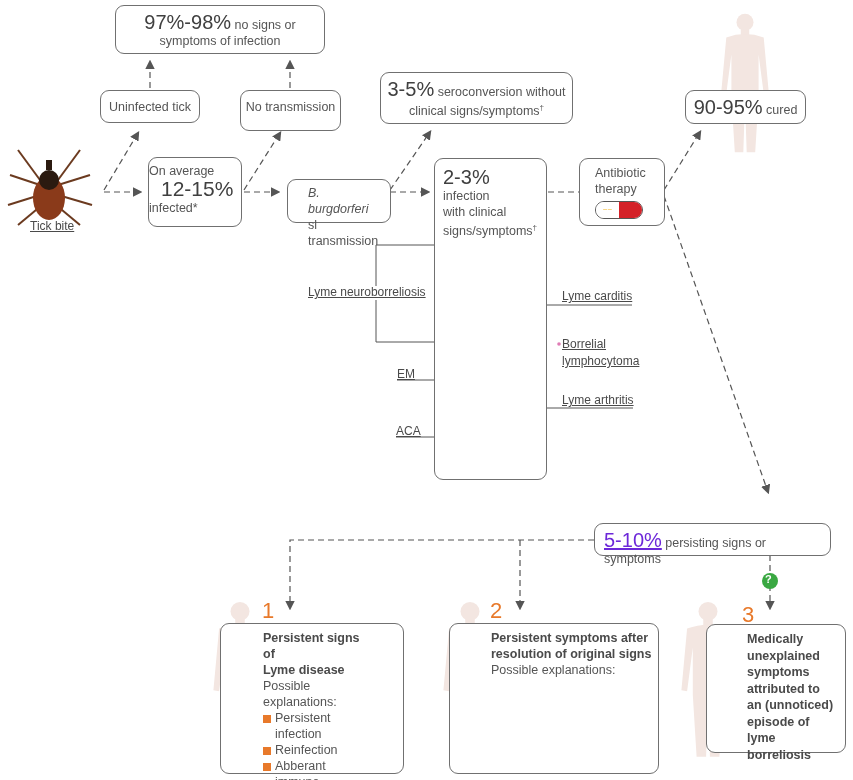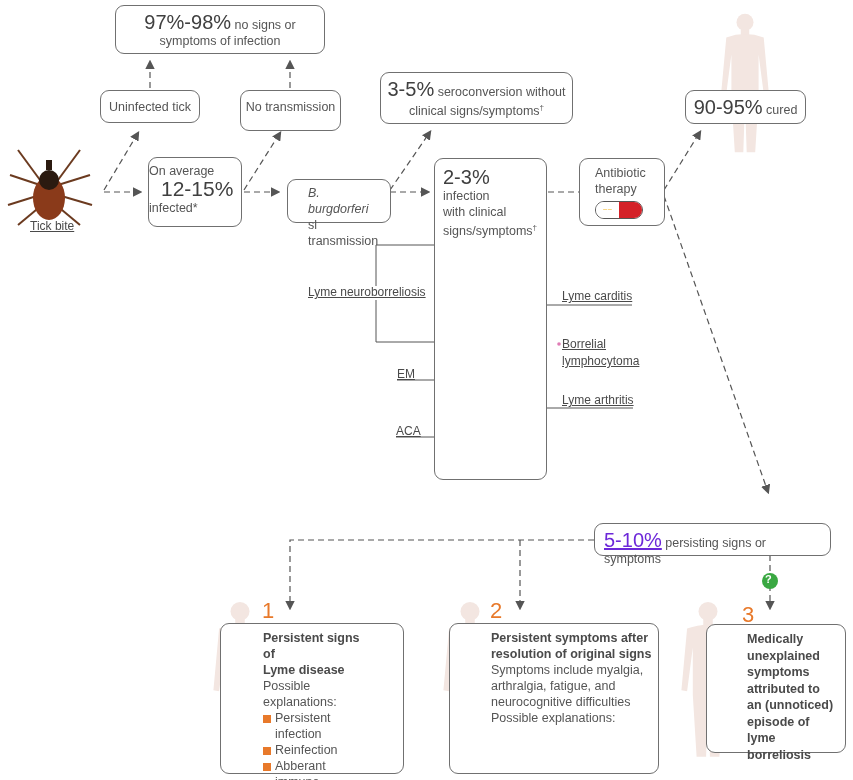--- a/index.html
+++ b/index.html
@@ -166,18 +166,17 @@
     <li>Reinfection</li>
     <li>Abberant immune response</li>
 
   </ul>
 </div>
 
 <div class="num" style="left:490px;top:598px;">2</div>
 <div class="box" style="left:449px;top:623px;width:210px;height:151px;padding:6px 41px 6px 41px;">
   <div class="b" style="white-space:nowrap;">Persistent symptoms after</div>
   <div class="b" style="white-space:nowrap;">resolution of original signs</div>
-  <div style="width:160px;">Symptoms include myalgia, arthralgia, fatigue, and neurocognitive difficulties</div>
   <div>Possible explanations:</div>
 </div>
 
 <div class="num" style="left:742px;top:602px;">3</div>
 <div class="box b" style="left:706px;top:624px;width:140px;height:129px;padding:6px 10px 6px 40px;line-height:16.5px;">Medically unexplained symptoms attributed to an (unnoticed) episode of lyme borreliosis</div>
 
 </body></html>

